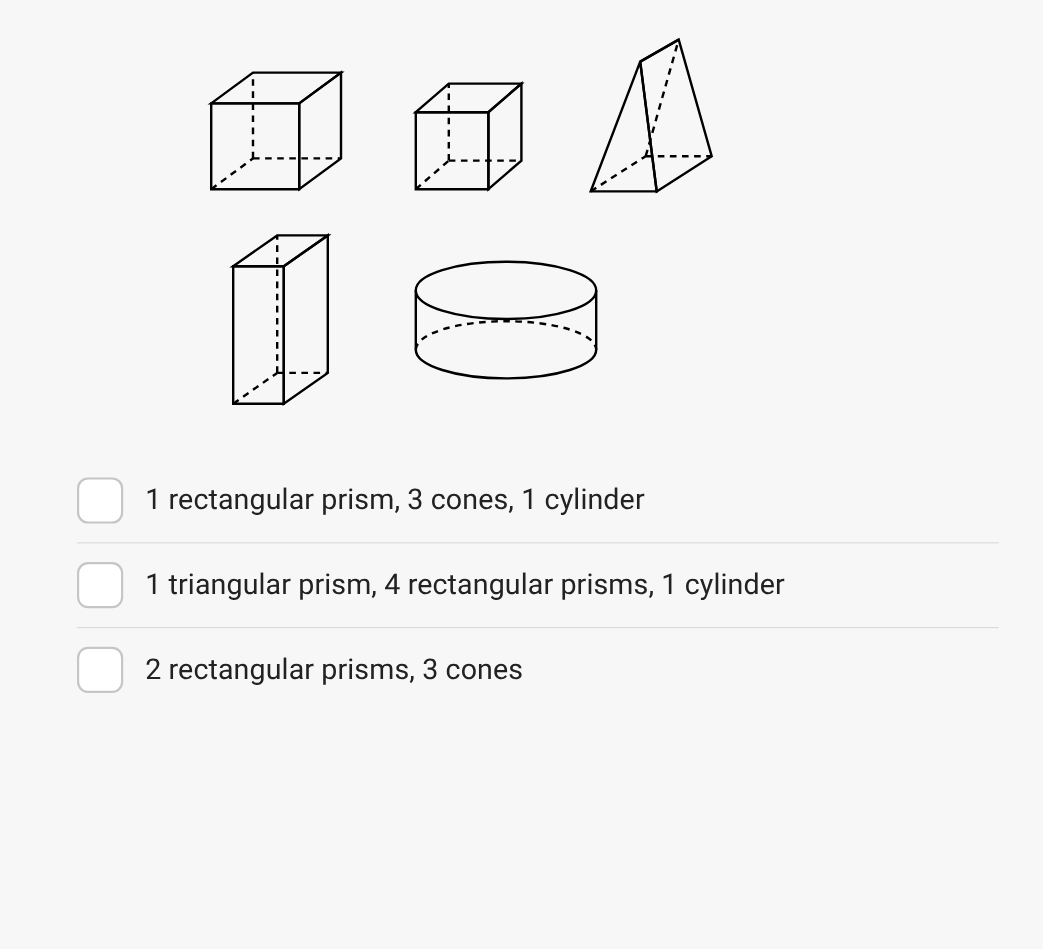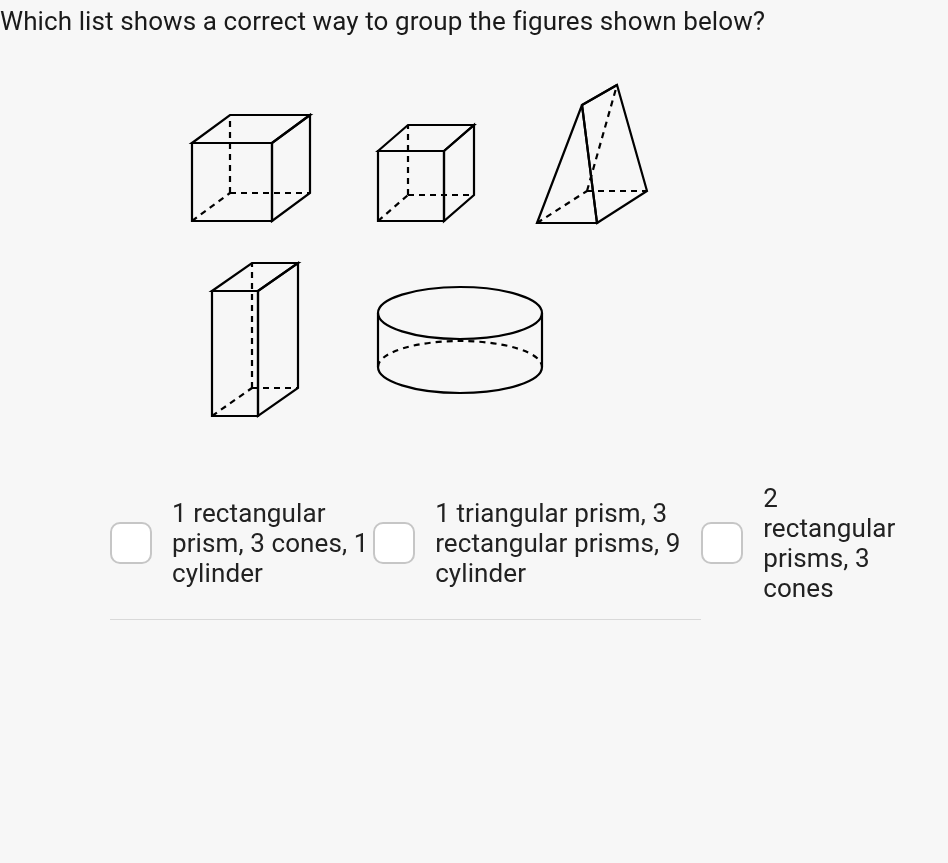--- a/index.html
+++ b/index.html
@@ -24,21 +24,21 @@
     display: flex;
     flex-direction: column;
     align-items: flex-start;
     gap: 18px;
   }
   .fig-row { display: flex; align-items: flex-end; gap: 36px; padding-left: 180px; }
   .fig-row-2 { padding-left: 200px; gap: 40px; align-items: center; }
   .shape-svg { stroke: #000; stroke-width: 2.2; fill: #fff; }
   .hidden-edge { stroke-dasharray: 6 5; fill: none; }
   .solid-edge { fill: none; }
-  .answers { display: flex; flex-direction: row; padding: 10px 40px 0 70px; margin-left: 40px; }
+  .answers { display: flex; flex-direction: column; padding: 10px 40px 0 70px; }
   .answer-row {
     display: flex;
     align-items: center;
     padding: 17px 0 17px 0;
     border-bottom: 1px solid #d9d9d9;
   }
   .answer-row:last-child { border-bottom: none; }
   .checkbox {
     width: 42px;
     height: 42px;
@@ -48,21 +48,20 @@
     flex-shrink: 0;
     margin-right: 20px;
   }
   .answer-text { font-size: 26px; color: #222; letter-spacing: 0.1px; }
 </style>
 </head>
 <body>
 
 <div class="question-container">
 
-  <div class="question-text">Which list shows a correct way to group the figures shown below?</div>
 
   <div class="figures-area">
 
     <div class="fig-row">
 
       <svg class="shape-svg" width="150" height="130" viewBox="0 0 150 130">
 
         <polygon points="12,40 92,40 92,118 12,118" class="solid-edge"></polygon>
 
         <polygon points="12,40 50,12 130,12 92,40" class="solid-edge"></polygon>
@@ -127,21 +126,21 @@
 
   <div class="answers">
 
     <div class="answer-row">
       <div class="checkbox"></div>
       <div class="answer-text">1 rectangular prism, 3 cones, 1 cylinder</div>
     </div>
 
     <div class="answer-row">
       <div class="checkbox"></div>
-      <div class="answer-text">1 triangular prism, 3 rectangular prisms, 9 cylinder</div>
+      <div class="answer-text">1 triangular prism, 4 rectangular prisms, 1 cylinder</div>
     </div>
 
 
     <div class="answer-row">
       <div class="checkbox"></div>
       <div class="answer-text">2 rectangular prisms, 3 cones</div>
     </div>
 
   </div>
 

